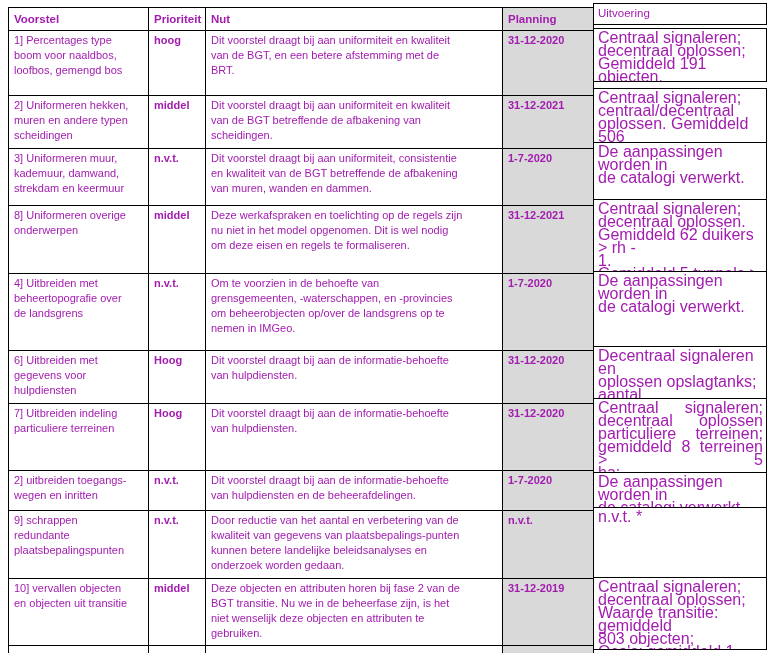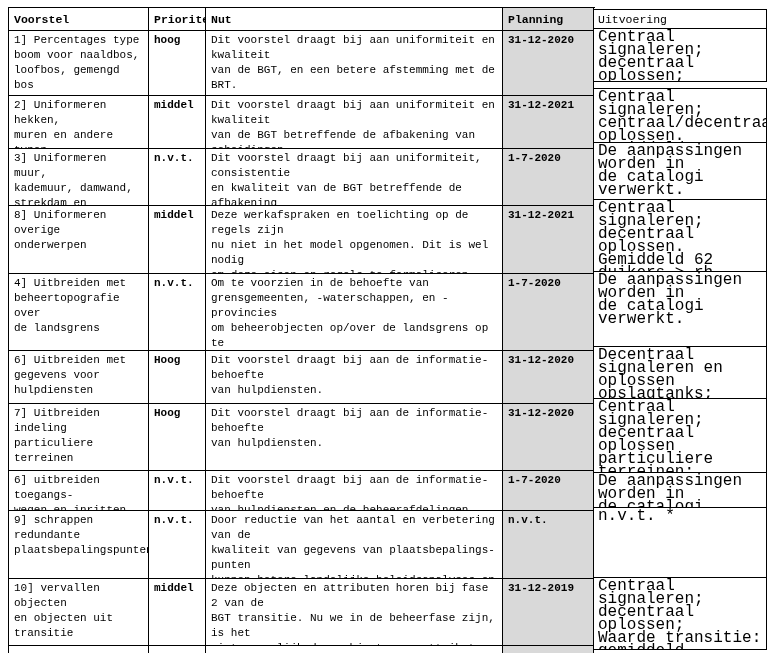--- a/index.html
+++ b/index.html
@@ -3,22 +3,22 @@
 <meta charset="utf-8">
 <style>
   html, body { margin: 0; padding: 0; background: #ffffff; }
   * { box-sizing: border-box; }
   .page {
     position: relative;
     width: 768px;
     height: 653px;
     background: #ffffff;
     overflow: hidden;
-    font-family: Liberation Mono, monospace;
-    color: #000000;
+    font-family: Liberation Sans, sans-serif;
+    color: #a21caf;
   }
   
   .maintable {
     position: absolute;
     left: 8px;
     top: 7px;
     width: 587px;
     border-left: 1.5px solid #000;
     border-top: 1.5px solid #000;
   }
@@ -136,21 +136,21 @@
     <div class="trow" style="height:67px">
       <div class="cell c1">7] Uitbreiden indeling
 particuliere terreinen</div>
       <div class="cell c2">Hoog</div>
       <div class="cell c3">Dit voorstel draagt bij aan de informatie-behoefte
 van hulpdiensten.</div>
       <div class="cell c4">31-12-2020</div>
     </div>
 
     <div class="trow" style="height:40px">
-      <div class="cell c1">6] uitbreiden toegangs-
+      <div class="cell c1">2] uitbreiden toegangs-
 wegen en inritten</div>
       <div class="cell c2">n.v.t.</div>
       <div class="cell c3">Dit voorstel draagt bij aan de informatie-behoefte
 van hulpdiensten en de beheerafdelingen.</div>
       <div class="cell c4">1-7-2020</div>
     </div>
 
     <div class="trow" style="height:68px">
       <div class="cell c1">9] schrappen
 redundante
@@ -176,21 +176,21 @@
 
     <div class="trow sliver" style="height:8px">
       <div class="cell c1"></div>
       <div class="cell c2"></div>
       <div class="cell c3"></div>
       <div class="cell c4"></div>
     </div>
 
   </div>
 
-  <div class="ubox uhdr" style="top:9px;height:22px">Uitvoering</div>
+  <div class="ubox uhdr" style="top:3px;height:22px">Uitvoering</div>
   <div class="ubox" style="top:28px;height:54px">Centraal signaleren;
 decentraal oplossen;
 Gemiddeld 191 objecten.</div>
   <div class="ubox" style="top:88px;height:55px">Centraal signaleren;
 centraal/decentraal
 oplossen. Gemiddeld 506
 objecten.</div>
   <div class="ubox stacked" style="top:143px;height:57px">De aanpassingen worden in
 de catalogi verwerkt.</div>
   <div class="ubox stacked" style="top:200px;height:72px">Centraal signaleren;

